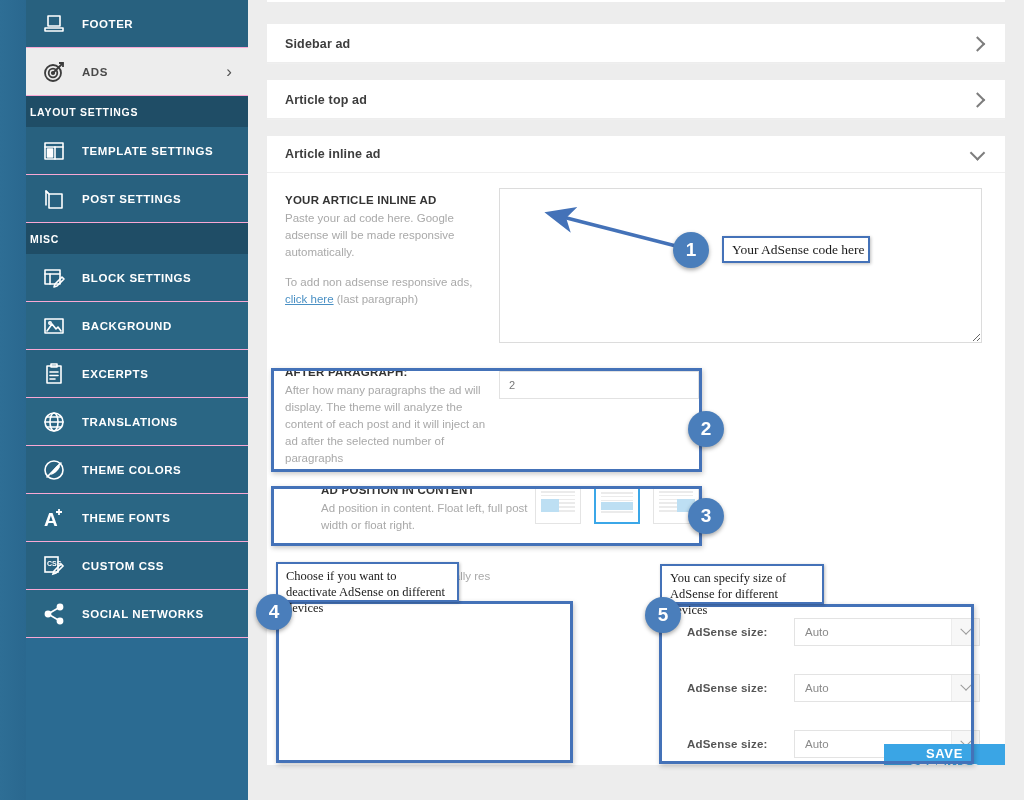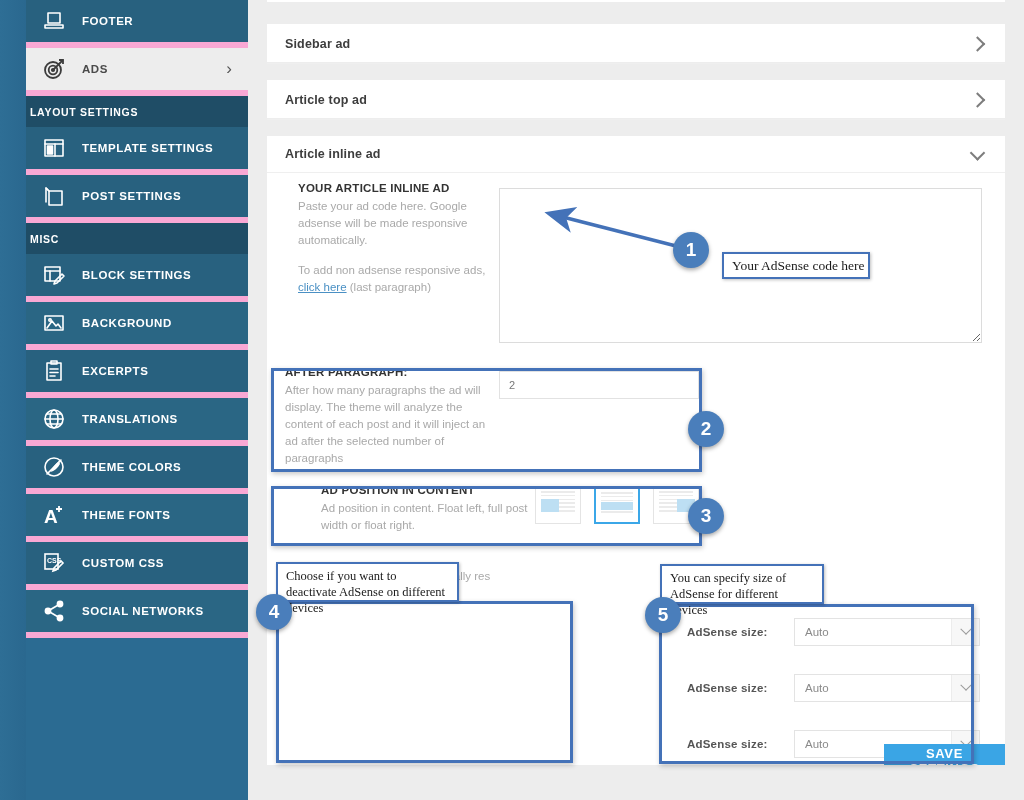--- a/index.html
+++ b/index.html
@@ -18,21 +18,21 @@
     overflow:hidden;
   }
   #sidebar-strip {
     position:absolute; left:0; top:0; width:26px; height:800px;
     background:linear-gradient(to right,#2e6e95,#2a688f);
   }
   #sidebar-list { position:absolute; left:26px; top:0; width:222px; }
   .nav-item {
     height:48px; display:flex; align-items:center;
     color:#ffffff; background:#28617f;
-    border-bottom:6px solid #f9a8d4;
+    border-bottom:1px solid #f9a8d4;
     position:relative;
   }
   .nav-item.alt { background:#2a6684; }
   .nav-item.active { background:#ededed; color:#4a4a4a; }
   .nav-ico {
     width:56px; min-width:56px; display:flex; align-items:center; justify-content:center;
   }
   .nav-ico svg { display:block; }
   .nav-label {
     font-size:11.5px; font-weight:bold; letter-spacing:0.55px;
@@ -333,21 +333,21 @@
     </div>
   </div>
 
   <div class="panel" style="top:136px;height:650px;">
     <div class="panel-head" style="height:37px;">
       <span class="panel-title">Article inline ad</span>
       <span class="panel-arrow down"></span>
     </div>
 
     <div class="frow" style="top:46px;height:172px;">
-      <div class="fleft" style="top:0;margin-left:13px;">
+      <div class="fleft" style="top:12px;">
         <div class="flabel">YOUR ARTICLE INLINE AD</div>
         <div class="fdesc">Paste your ad code here. Google adsense will be made responsive automatically.</div>
         <div class="gap"></div>
         <div class="fdesc">
           <span>To add non adsense responsive ads,</span><br>
           <a href="#">click here</a>
           <span>(last paragraph)</span>
         </div>
       </div>
       <textarea class="codearea" placeholder="" style=""></textarea>
@@ -447,21 +447,21 @@
   <svg width="1024" height="800" style="position:absolute;left:0;top:0;">
     <defs>
       <marker id="ah" markerWidth="9" markerHeight="9" refX="7" refY="4.5" orient="auto">
         <path d="M9,4.5 L0,0.6 L2.4,4.5 L0,8.4 Z" fill="#4472b8"></path>
       </marker>
     </defs>
     <line x1="680" y1="247" x2="551" y2="214" stroke="#4472b8" stroke-width="3.4" marker-end="url(#ah)"></line>
   </svg>
 
   <div class="badge" style="left:673px;top:232px;">1</div>
-  <div class="callout" style="left:722px;top:252px;width:148px;height:27px;padding:3px 8px;white-space:nowrap;">Your AdSense code here</div>
+  <div class="callout" style="left:722px;top:236px;width:148px;height:27px;padding:3px 8px;white-space:nowrap;">Your AdSense code here</div>
 
   <div class="hlbox" style="left:271px;top:368px;width:431px;height:104px;"></div>
   <div class="badge" style="left:688px;top:411px;">2</div>
 
   <div class="hlbox" style="left:271px;top:486px;width:431px;height:60px;"></div>
   <div class="badge" style="left:688px;top:498px;">3</div>
 
   <div class="hlbox" style="left:276px;top:601px;width:297px;height:162px;"></div>
   <div class="callout" style="left:276px;top:562px;width:183px;height:40px;padding:4px 8px;font-size:12.5px;line-height:16px;">Choose if you want to deactivate AdSense on different devices</div>
   <div class="badge" style="left:256px;top:594px;">4</div>

